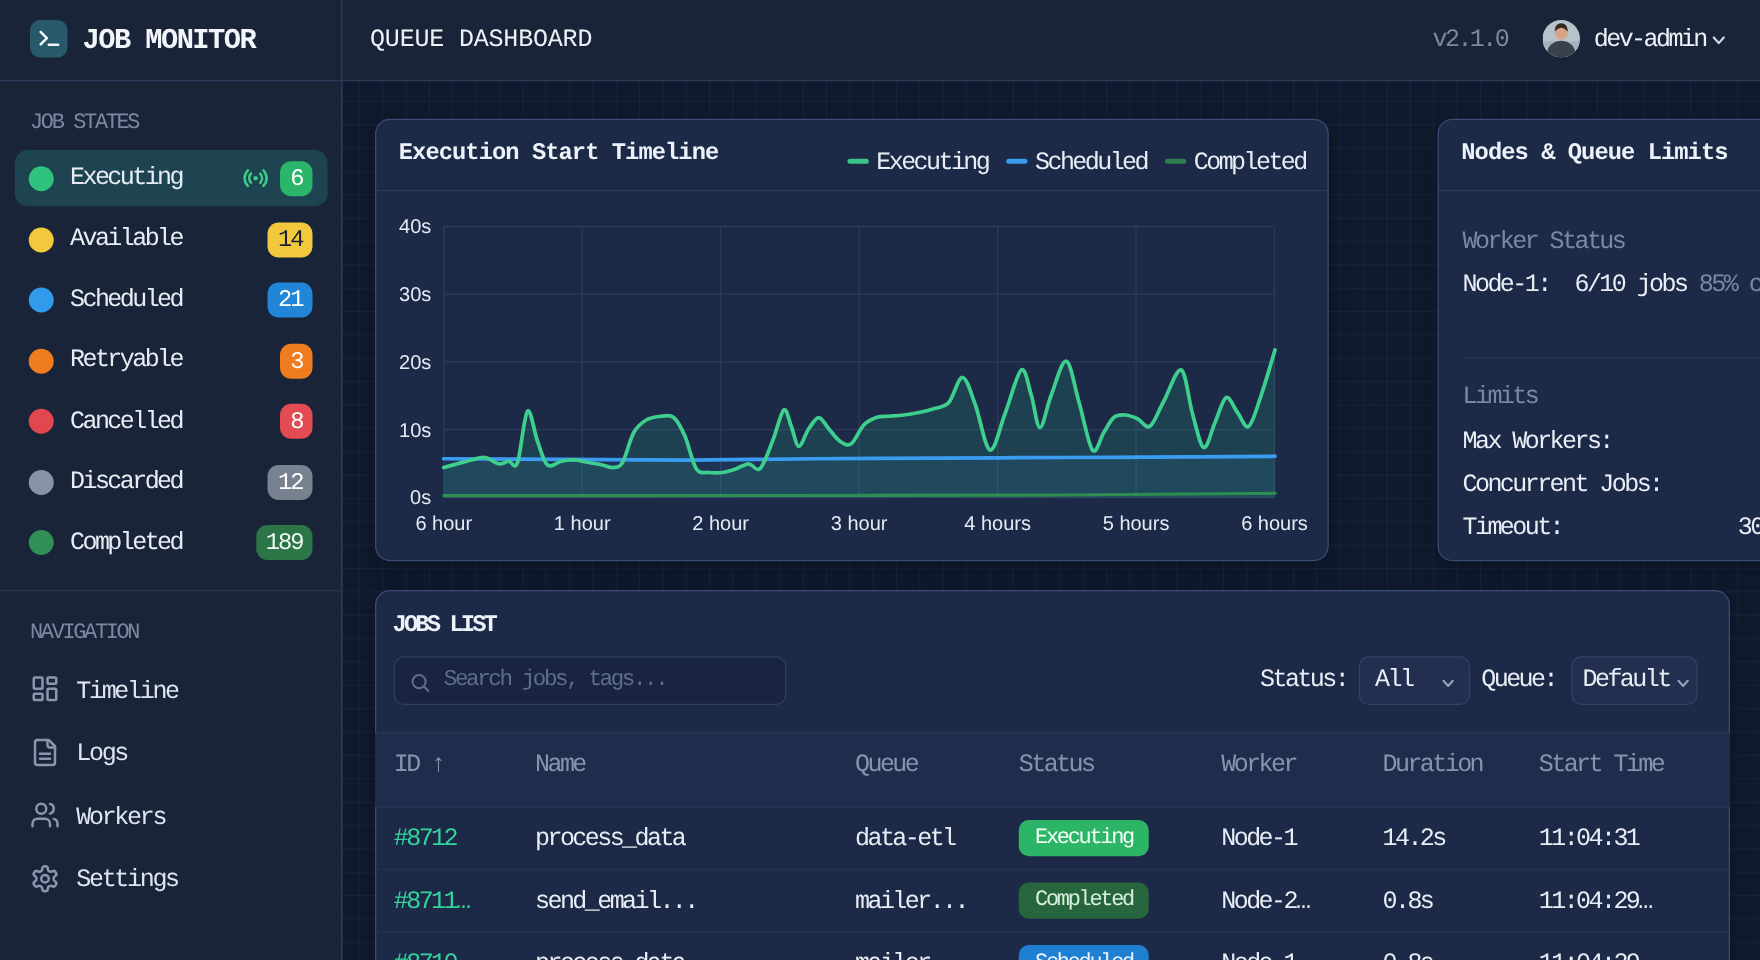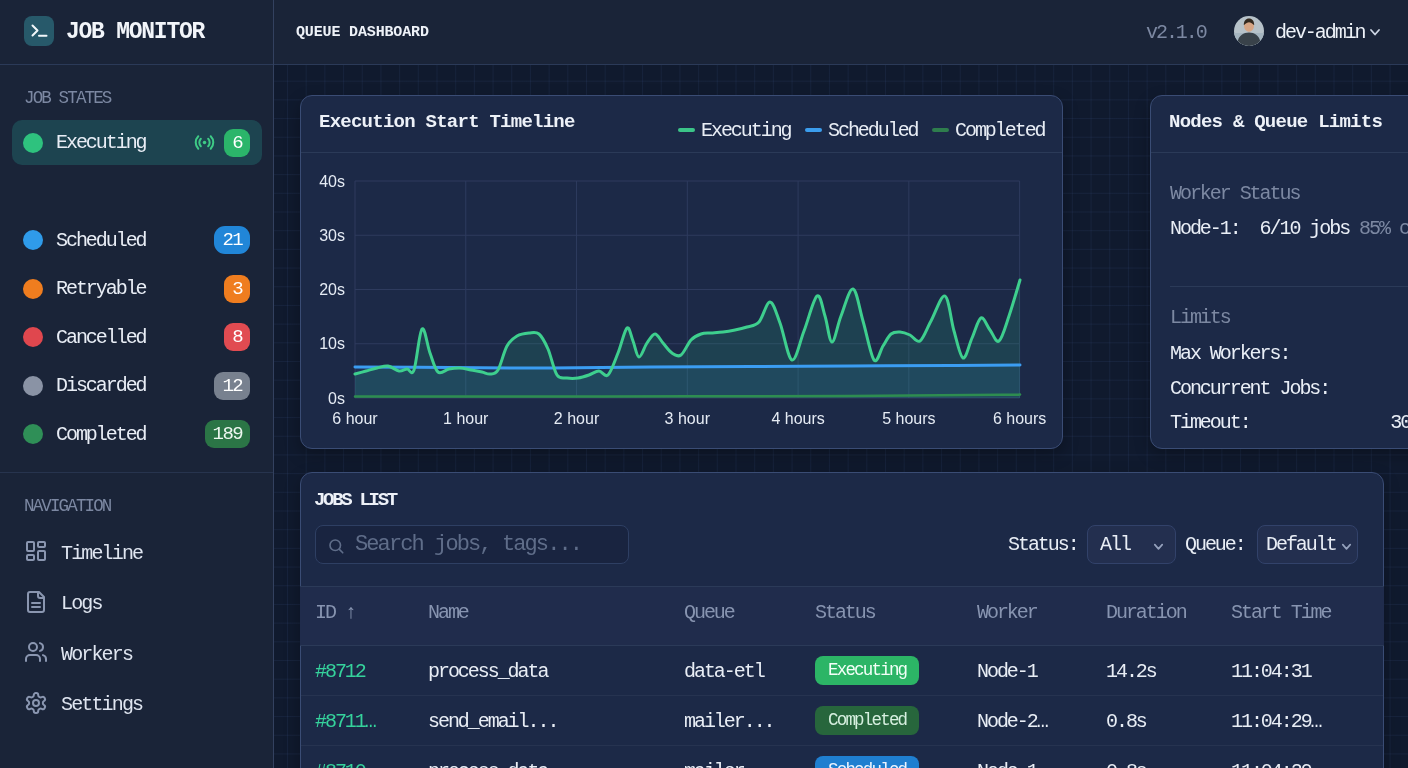--- a/index.html
+++ b/index.html
@@ -32,21 +32,21 @@
 .state-item .lbl { position:absolute; left:44px; top:13px; font-size:20px; letter-spacing:-2.05px; line-height:19px; color:#e8edf5; }
 .state-item .badge { position:absolute; right:12px; top:8.5px; height:28px; line-height:28px; border-radius:9px; padding:0 8px; font-size:19px; letter-spacing:-1.6px; }
 .live { position:absolute; right:47px; top:12px; height:21px; }
 
 .nav-item { position:absolute; left:0; width:273px; height:45px; }
 .nav-item svg { position:absolute; left:24px; top:10px; }
 .nav-item .lbl { position:absolute; left:61px; top:14.5px; font-size:20px; letter-spacing:-1.85px; line-height:19.5px; color:#dfe5f0; }
 
 
 #topbar { position:absolute; left:274px; top:0; width:1134px; height:65px; background:#1a2438; border-bottom:1px solid #2b3a58; }
-#topbar .title { position:absolute; left:22px; top:22px; font-size:15px; font-weight:bold; letter-spacing:-0.15px; line-height:21px; color:#eef2f8; }
+#topbar .title { position:absolute; left:22px; top:22px; font-size:20px; font-weight:normal; letter-spacing:-0.15px; line-height:21px; color:#eef2f8; }
 #topbar .ver { position:absolute; left:872px; top:23px; font-size:20px; letter-spacing:-2.05px; line-height:19px; color:#7c88a2; }
 #topbar .avatar { position:absolute; left:960px; top:16px; width:30px; height:30px; border-radius:50%; overflow:hidden; }
 #topbar .uname { position:absolute; left:1001px; top:23px; font-size:20px; letter-spacing:-2.05px; line-height:19px; color:#eef2f8; }
 #topbar .chev { position:absolute; left:1094px; top:25px; }
 
 
 .card { position:absolute; background:#1c2947; border:1px solid #3a4c74; border-radius:12px; box-shadow:0 6px 16px rgba(0,0,0,0.28); }
 .card-head { position:absolute; left:0; top:0; right:0; height:57px; border-bottom:1px solid #2b3a58; }
 .card-title { position:absolute; left:18px; top:17px; font-size:19px; font-weight:bold; letter-spacing:-0.75px; line-height:19px; color:#edf1f8; }
 
@@ -60,21 +60,21 @@
 #limits-card .row { position:absolute; left:19px; right:19px; font-size:20px; letter-spacing:-2.05px; line-height:19px; white-space:nowrap; }
 #limits-card .gray { color:#7c88a2; }
 #limits-card .rt { position:absolute; right:-2px; }
 #limits-card .div { position:absolute; left:19px; right:19px; height:0; border-top:1px solid #2b3a58; }
 
 
 #jobs-card { left:300px; top:472px; width:1084px; height:340px; }
 #jobs-card .jl-title { position:absolute; left:13px; font-size:19px; font-weight:bold; letter-spacing:-2.3px; line-height:19px; color:#edf1f8; }
 .searchbox { position:absolute; left:315px; top:525px; width:314px; height:39px; border:1px solid #2e3f63; border-radius:8px; background:#192440; }
 .searchbox svg { position:absolute; left:11px; top:10.5px; }
-.searchbox .ph { position:absolute; left:39px; top:9px; font-size:22px; letter-spacing:-1.9px; line-height:19px; color:#5f6d89; }
+.searchbox .ph { position:absolute; left:39px; top:9px; font-size:18px; letter-spacing:-1.9px; line-height:19px; color:#5f6d89; }
 .filt-label { position:absolute; top:535px; font-size:20px; letter-spacing:-2.05px; line-height:19px; color:#e8edf5; }
 .select { position:absolute; top:525px; height:39px; border:1px solid #32426a; border-radius:8px; background:#232f4f; }
 .select .txt { position:absolute; left:12px; top:9px; font-size:20px; letter-spacing:-2.05px; line-height:19px; color:#e8edf5; }
 .select svg { position:absolute; right:10px; top:14px; }
 
 .thead { position:absolute; left:300px; top:586px; width:1084px; height:60px; background:#202c4c; border-top:1px solid #2b3a58; border-bottom:1px solid #2b3a58;text-align:right; }
 .th { position:absolute; top:16px; font-size:20px; letter-spacing:-2.05px; line-height:19px; color:#8794b0; }
 .trow { position:absolute; left:300px; width:1084px; height:50px; }
 .trow .bdr { position:absolute; left:1px; right:1px; bottom:0; border-bottom:1px solid #263350; }
 .td { position:absolute; top:16px; font-size:20px; letter-spacing:-2.05px; line-height:19px; color:#e8edf5; }
@@ -126,24 +126,29 @@
     <div class="lbl">Executing</div>
     <svg class="live" width="21" height="21" viewBox="0 0 24 24" fill="none" stroke="#3ecb86" stroke-width="2.3" stroke-linecap="round">
       <path d="M4.9 19.1C1 15.2 1 8.8 4.9 4.9"></path>
       <path d="M7.8 16.2c-2.3-2.3-2.3-6.1 0-8.5"></path>
       <circle cx="12" cy="12" r="2" fill="#3ecb86" stroke="none"></circle>
       <path d="M16.2 7.8c2.3 2.3 2.3 6.1 0 8.5"></path>
       <path d="M19.1 4.9C23 8.8 23 15.2 19.1 19.1"></path>
     </svg>
     <div class="badge" style="background:#2bb56a; color:#fff;">6</div>
   </div>
+  <div class="state-item" style="top:169px;">
+    <div class="dot" style="background:#f2c83c;"></div>
+    <div class="lbl">Available</div>
+    <div class="badge" style="background:#f2c83c; color:#1a2336;">14</div>
+  </div>
   <div class="state-item" style="top:217.5px;">
     <div class="dot" style="background:#2f9bea;"></div>
     <div class="lbl">Scheduled</div>
-    <div class="badge" style="background:#2186d8; color:#fff;border-radius:11px;">21</div>
+    <div class="badge" style="background:#2186d8; color:#fff;">21</div>
   </div>
   <div class="state-item" style="top:266px;">
     <div class="dot" style="background:#ef7d1f;"></div>
     <div class="lbl">Retryable</div>
     <div class="badge" style="background:#ef7d1f; color:#fff;">3</div>
   </div>
   <div class="state-item" style="top:314.5px;">
     <div class="dot" style="background:#e0474e;"></div>
     <div class="lbl">Cancelled</div>
     <div class="badge" style="background:#e14b51; color:#fff;">8</div>

